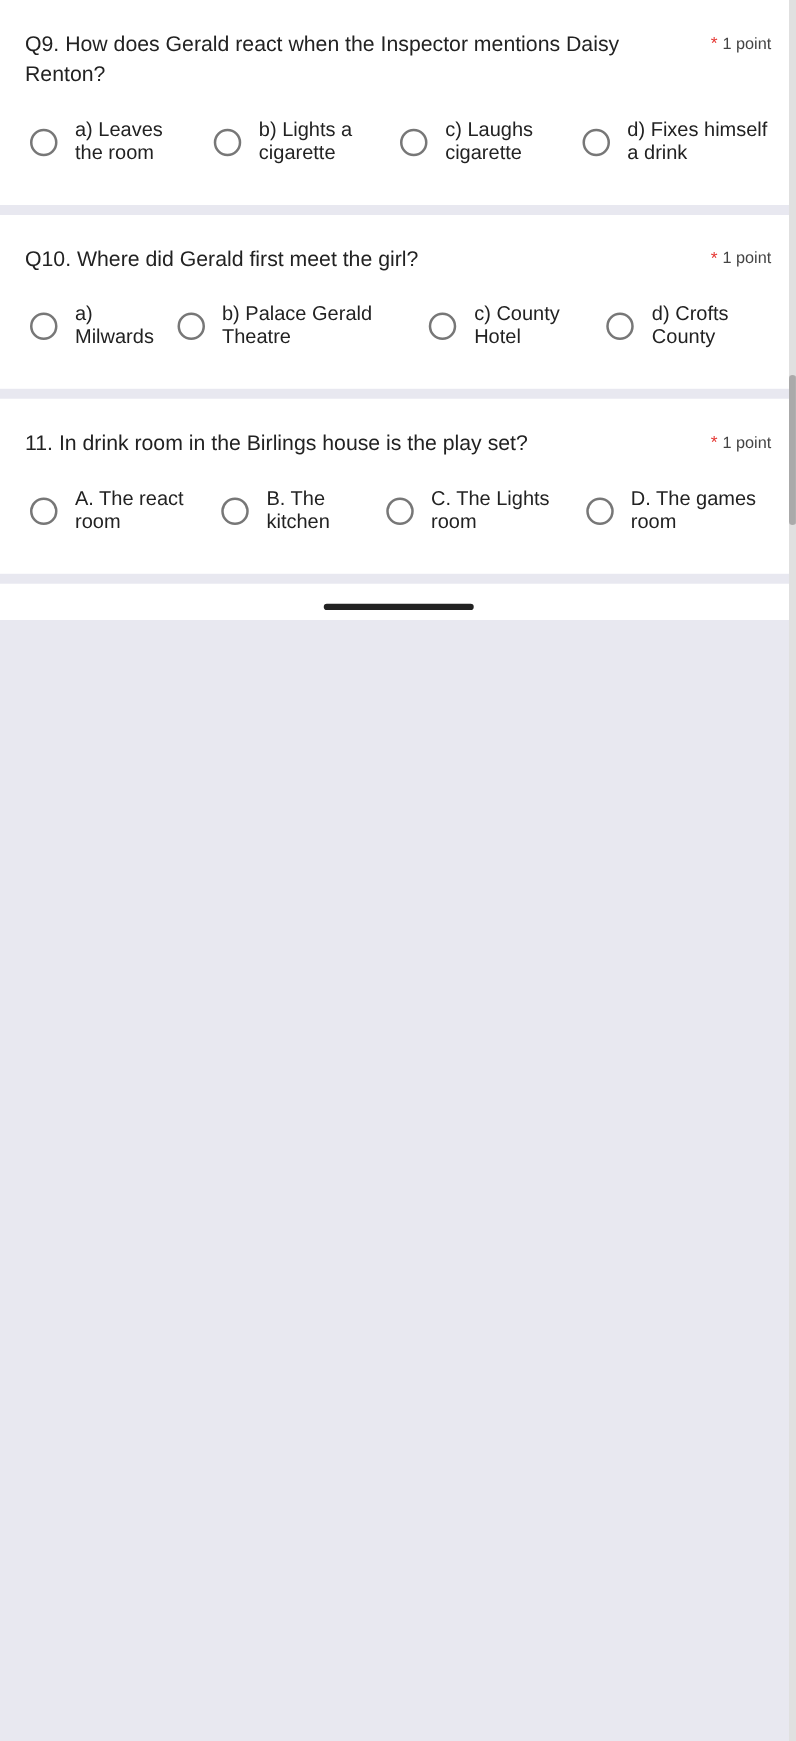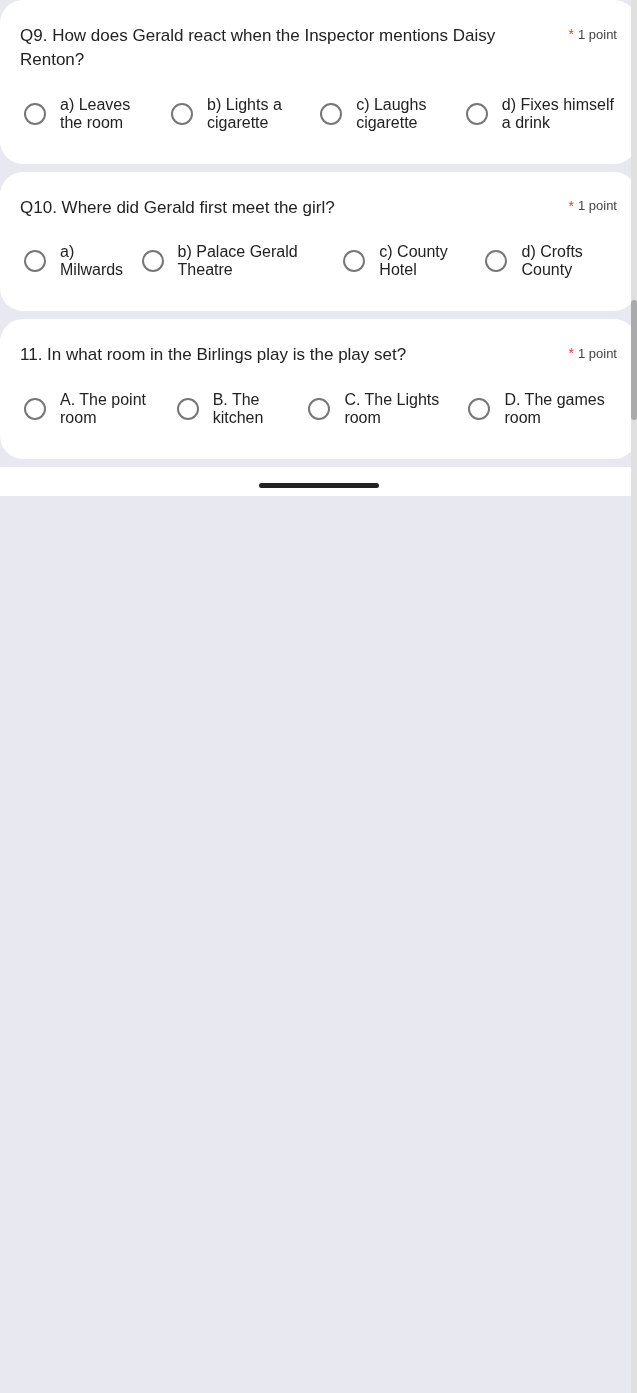--- a/index.html
+++ b/index.html
@@ -12,21 +12,20 @@
       font-family: Arial, sans-serif;
       background-color: #e8e8f0;
       width: 637px;
       min-height: 1393px;
     }
 
     .question-card {
       background-color: #ffffff;
       margin: 0 0 8px 0;
       padding: 24px 20px 32px 20px;
-      border-radius: 23px;
     }
 
     .question-header {
       display: flex;
       align-items: flex-start;
       margin-bottom: 24px;
     }
 
     .question-text {
       font-size: 17px;
@@ -178,31 +177,31 @@
       <div class="radio-circle"></div>
       <span class="option-label">d) Crofts County</span>
     </li>
   </ul>
 </div>
 
 <div class="question-card">
   <div class="question-header">
     <div class="question-text">
       <span>11.</span>
-      <span> In what room in the Birlings play is the play set?</span>
+      <span> In drink room in the Birlings house is the play set?</span>
     </div>
     <div class="required-badge">
       <span class="required-star">*</span>
       <span class="required-text">1 point</span>
     </div>
   </div>
   <ul class="options-list">
     <li class="option-item">
       <div class="radio-circle"></div>
-      <span class="option-label">A. The point room</span>
+      <span class="option-label">A. The react room</span>
     </li>
     <li class="option-item">
       <div class="radio-circle"></div>
       <span class="option-label">B. The kitchen</span>
     </li>
     <li class="option-item">
       <div class="radio-circle"></div>
       <span class="option-label">C. The Lights room</span>
     </li>
     <li class="option-item">

